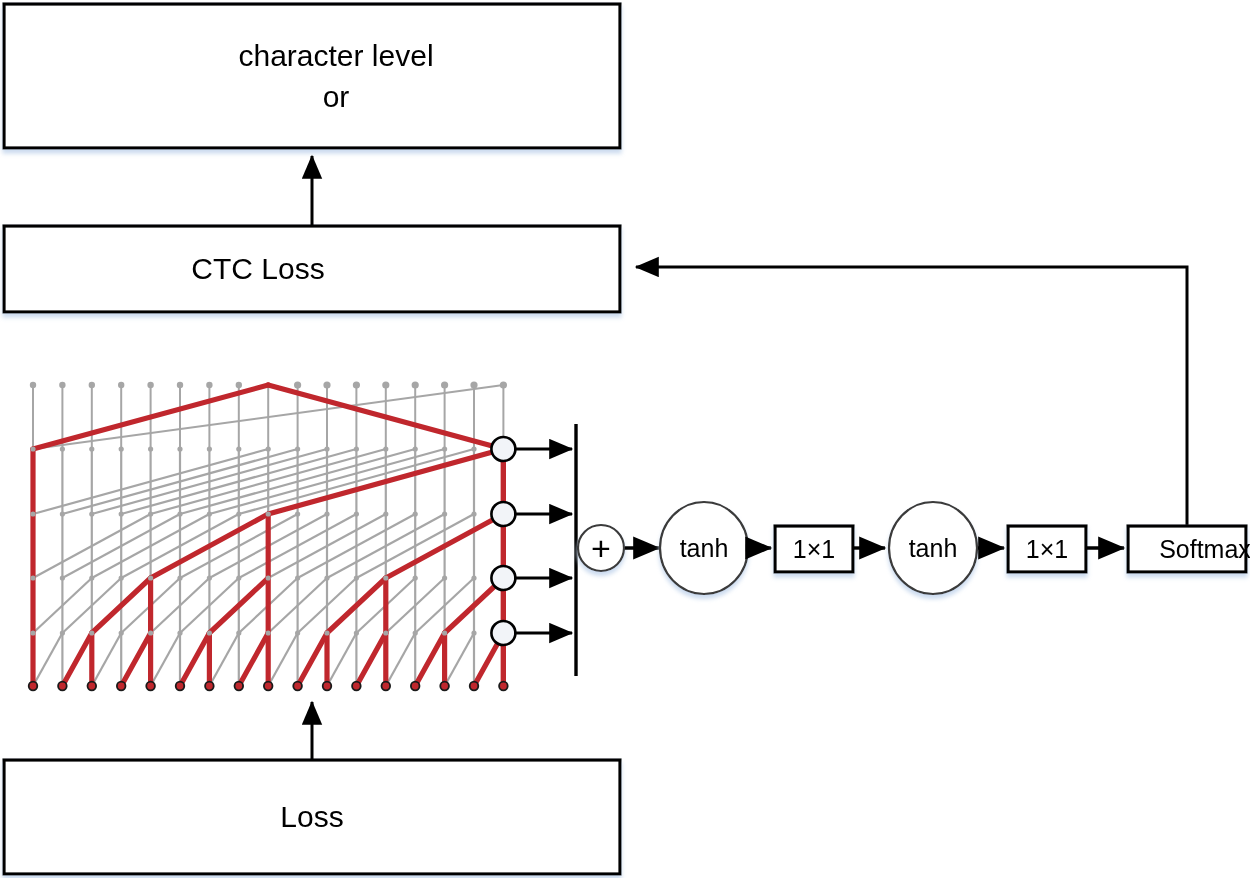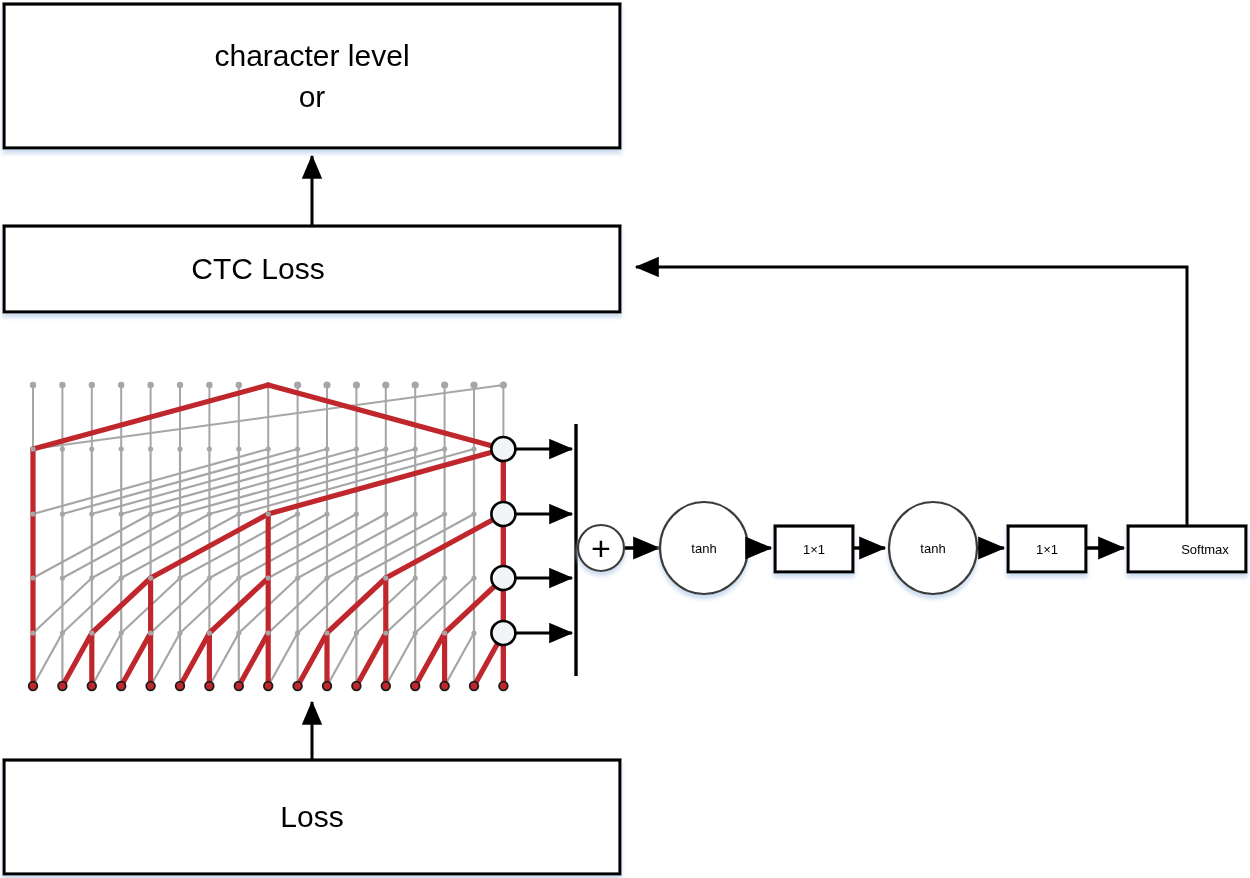--- a/index.html
+++ b/index.html
@@ -4,21 +4,21 @@
 <style>
   html,body{margin:0;padding:0;background:#ffffff;}
   body{width:1250px;height:878px;position:relative;overflow:hidden;
        font-family:"Liberation Sans","DejaVu Sans",sans-serif;}
   #root{position:absolute;left:0;top:0;width:1250px;height:878px;}
   svg#canvas{position:absolute;left:0;top:0;width:1250px;height:878px;}
   .boxlabel{position:absolute;display:flex;align-items:center;justify-content:center;
             text-align:center;color:#000;pointer-events:none;}
   .big{font-size:30px;line-height:1.38;}
   .mid{font-size:30px;}
-  .small{font-size:13px;}
+  .small{font-size:25px;}
   .plusglyph{font-size:34px;}
 </style>
 </head>
 <body>
 
 <div id="root">
 
   <svg id="canvas" viewBox="0 0 1250 878">
     <defs>
       <marker id="arrowBlack" markerWidth="9" markerHeight="9" refX="7.6" refY="3.4" orient="auto" markerUnits="strokeWidth">
@@ -395,21 +395,21 @@
     </g>
     <g>
       <line x1="1087" y1="548" x2="1124" y2="548" stroke="#000000" stroke-width="3.4" marker-end="url(#arrowBlack)"></line>
     </g>
 
     <g>
       <rect x="1128" y="526" width="118" height="46" fill="#ffffff" stroke="#000000" stroke-width="3.2" filter="url(#softShadow)"></rect>
     </g>
   </svg>
 
-  <div class="boxlabel big" style="left:4px;top:4px;width:616px;height:144px;flex-direction:column;">
+  <div class="boxlabel big" style="left:4px;top:4px;width:616px;height:144px;flex-direction:column;padding-left:24px;">
     <span>character level</span>
     <span>or</span>
   </div>
 
   <div class="boxlabel mid" style="left:4px;top:226px;width:508px;height:86px;">CTC Loss</div>
 
   <div class="boxlabel mid" style="left:4px;top:760px;width:616px;height:114px;">Loss</div>
 
   <div class="boxlabel plusglyph" style="left:578px;top:525px;width:46px;height:46px;">+</div>
 

